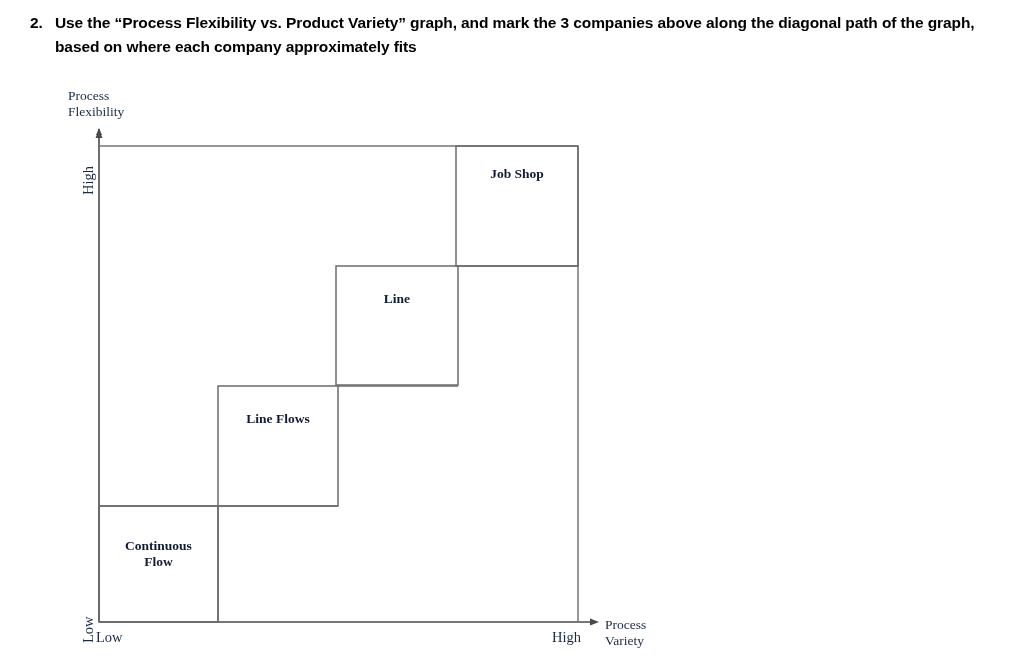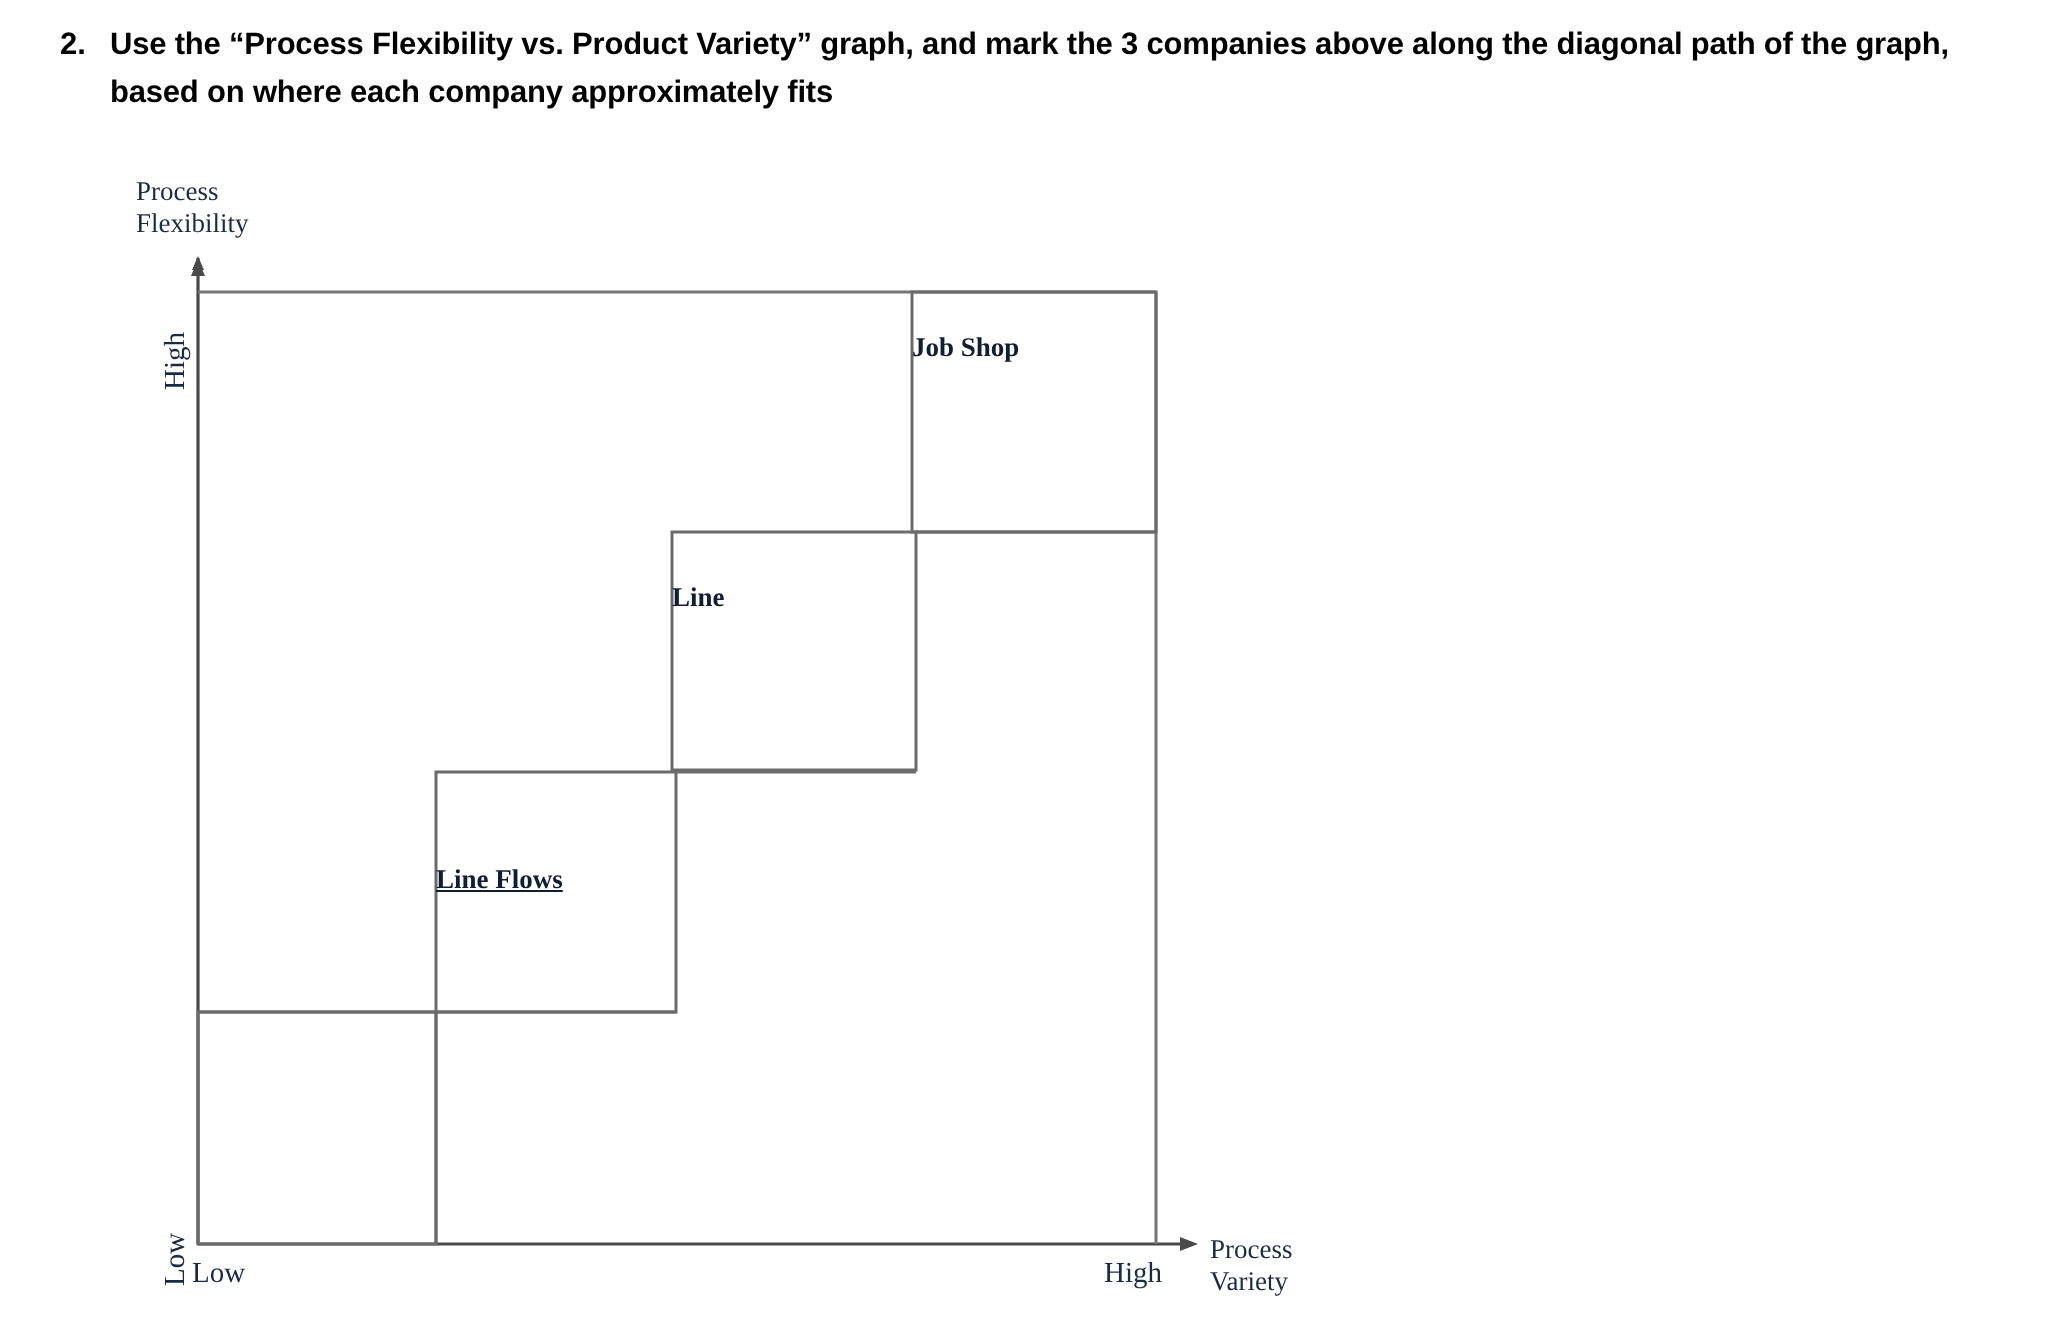--- a/index.html
+++ b/index.html
@@ -84,35 +84,36 @@
     font-size: 14.5px;
     color: #1a2b44;
     font-family: "Liberation Serif", serif;
     transform-origin: left bottom;
     transform: rotate(-90deg);
   }
   .lbl-box {
     font-size: 13.5px;
     font-weight: bold;
     color: #101d33;
+    text-align: center;
     font-family: "Liberation Serif", serif;
     line-height: 1.18;
   }
 
   
   #axis-title-y   { left: 68px;  top: 88px; }
   #axis-title-x   { left: 605px; top: 617px; }
   #tick-y-high    { left: 97px;  top: 178px; }
   #tick-y-low     { left: 97px;  top: 626px; }
   #tick-x-low     { left: 96px;  top: 629px; }
   #tick-x-high    { left: 552px; top: 629px; }
 
   #label-job-shop        { left: 456px; top: 166px; width: 122px; }
   #label-batch           { left: 336px; top: 291px; width: 122px; }
-  #label-line-flows      { left: 218px; top: 432px; width: 120px; text-decoration: underline; }
+  #label-line-flows      { left: 218px; top: 411px; width: 120px; }
   #label-continuous-flow { left: 99px;  top: 538px; width: 119px; }
 </style>
 </head>
 <body>
 
 <div id="question-block">
   <div class="q-row">
     <div class="q-marker">2.</div>
     <div class="q-text">Use the “Process Flexibility vs. Product Variety” graph, and mark the 3 companies above along the diagonal path of the graph, based on where each company approximately fits</div>
   </div>
@@ -172,14 +173,18 @@
   </div>
 
   <div class="lbl lbl-box" id="label-batch">
     <div>Line</div>
   </div>
 
   <div class="lbl lbl-box" id="label-line-flows">
     <div>Line Flows</div>
   </div>
 
+  <div class="lbl lbl-box" id="label-continuous-flow">
+    <div>Continuous</div>
+    <div>Flow</div>
+  </div>
 
 </div>
 
 </body></html>

